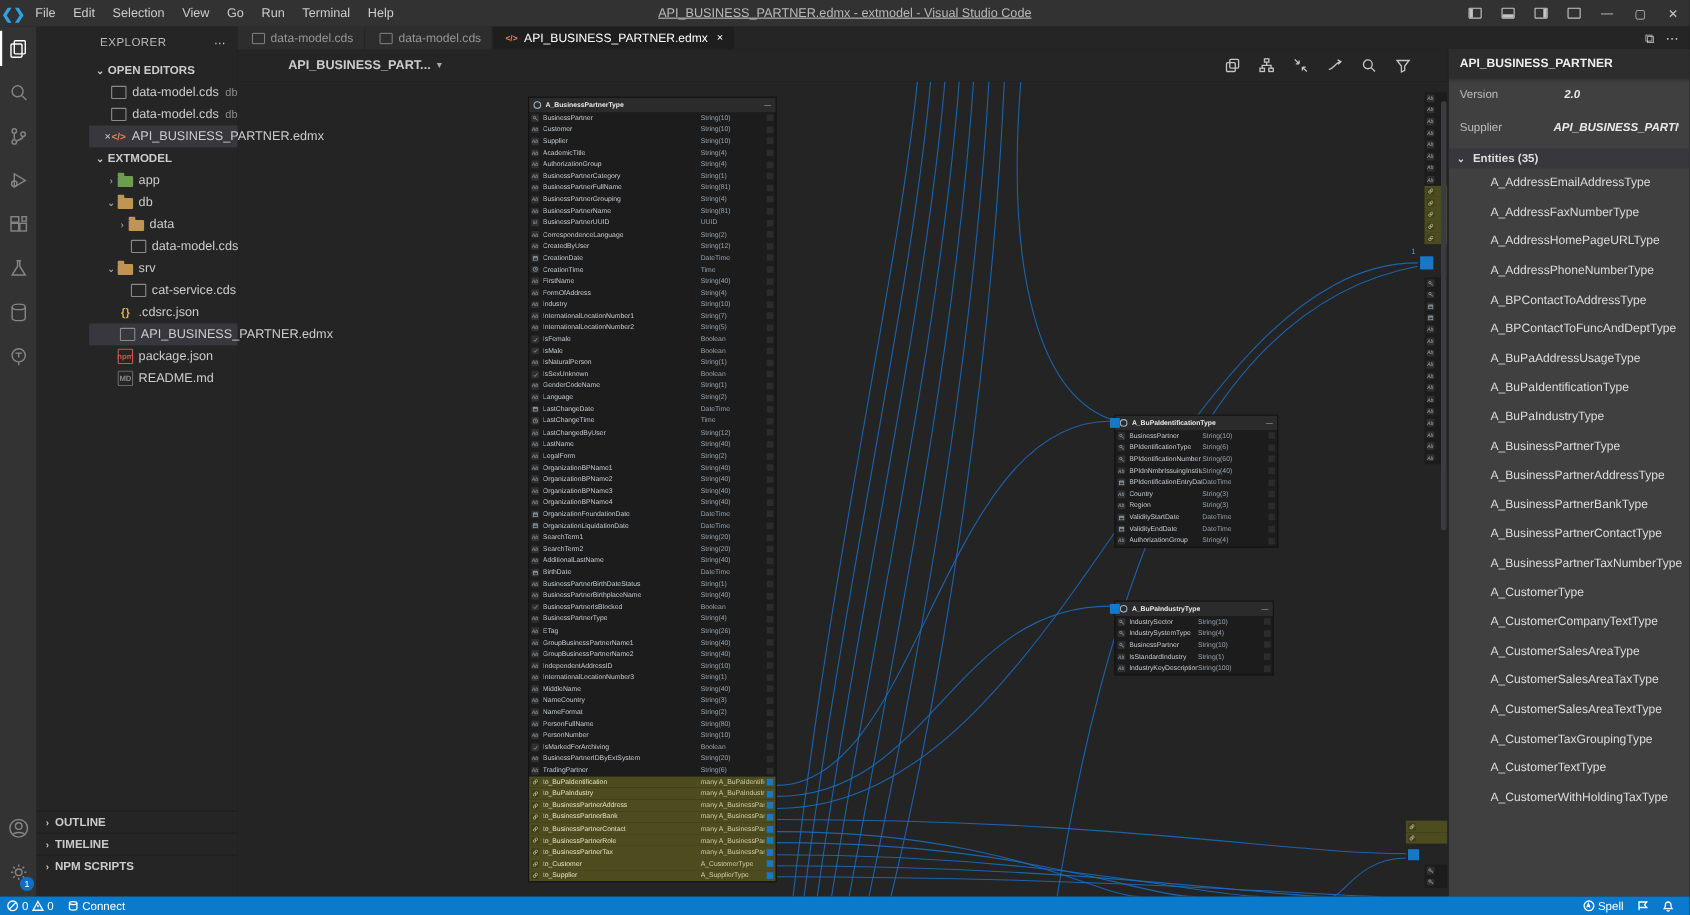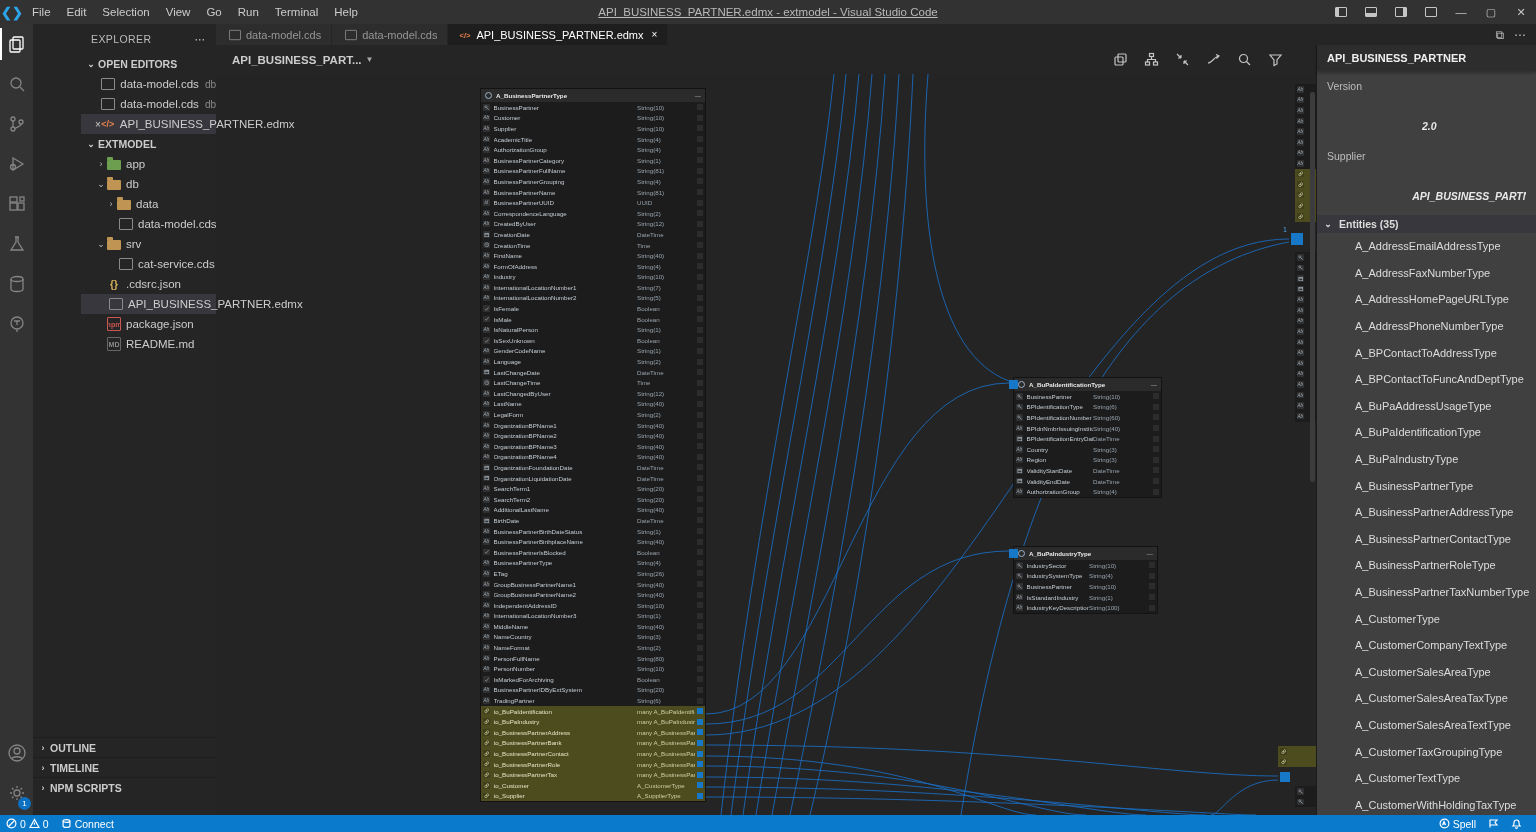--- a/index.html
+++ b/index.html
@@ -57,21 +57,21 @@
   .tab { height:21px; display:flex; align-items:center; padding:0 10px; font-size:11px; color:#969696;
     background:#2d2d2d; border-right:1px solid #252526; min-width:0; }
   .tab.active { background:#1e1e1e; color:#ffffff; }
   .tab .fi { margin-right:4px; transform:scale(.85); }
   .tab .closex { margin-left:8px; font-size:10px; }
   #tab-actions { margin-left:auto; display:flex; align-items:center; color:#c5c5c5; font-size:12px; gap:10px; padding-right:10px; }
 
   
   #dtoolbar { position:absolute; left:216px; top:45px; width:1100px; height:29px; background:#252526; z-index:25;
     display:flex; align-items:center; }
-  #breadcrumb { margin-left:16px; font-size:11.5px; color:#cccccc; font-weight:bold; display:flex; align-items:center; gap:4px; }
+  #breadcrumb { margin-left:46px; font-size:11.5px; color:#cccccc; font-weight:bold; display:flex; align-items:center; gap:4px; }
   #breadcrumb .chev { font-size:8px; color:#aaa; }
   #dtool-icons { margin-left:auto; display:flex; gap:9px; padding-right:30px; }
   .dtool-btn { width:22px; height:22px; display:flex; align-items:center; justify-content:center; border-radius:3px; color:#c5c5c5; }
   .dtool-btn svg { width:15px; height:15px; stroke:currentColor; fill:none; stroke-width:1.2; }
 
   
   #canvas { position:absolute; left:216px; top:74px; width:1100px; height:741px; background:#242425; overflow:hidden; z-index:10; }
   #wires { position:absolute; left:0; top:0; }
   .entity { position:absolute; background:#1c1c1d; border:1px solid #131314; font-size:6.2px; }
   .ent-header { height:13px; background:#2b2b2c; display:flex; align-items:center; color:#e9e9e9; font-weight:bold; padding:0 4px; position:relative; }
@@ -95,21 +95,21 @@
   .bluesq { position:absolute; background:#1878c8; }
   .bluesq .lbl { position:absolute; left:-8px; top:-7px; color:#4aa3e8; font-size:7px; }
   #canvas-scroll { position:absolute; right:1px; top:18px; width:5px; height:390px; background:#3c3c3e; border-radius:2px; }
 
   
   #rpanel { position:absolute; left:1316px; top:45px; width:220px; height:770px; background:#404040; z-index:30; border-left:1px solid #1b1b1c; }
   #rpanel-title { height:26px; background:#2d2d2e; display:flex; align-items:center; padding:0 10px;
      font-size:11px; font-weight:bold; color:#eeeeee; box-shadow:0 2px 3px rgba(0,0,0,.3); }
   .rp-field { display:flex; padding:9px 10px 9px 10px; font-size:10.5px; }
   .rp-field .lab { color:#bdbdbd; width:95px; }
-  .rp-field .val { color:#e8e8e8; font-style:italic; font-weight:bold; white-space:nowrap; overflow:hidden;margin-top:40px; }
+  .rp-field .val { color:#e8e8e8; font-style:italic; font-weight:bold; white-space:nowrap; overflow:hidden; }
   #rp-entities-header { height:18px; background:#37373d; display:flex; align-items:center; font-size:10.5px;
      font-weight:bold; color:#dddddd; margin-top:4px; }
   #rp-entities-header .chev { width:22px; text-align:center; font-size:9px; }
   .rp-item { height:26.6px; display:flex; align-items:center; padding-left:38px; font-size:11px; color:#dcdcdc; white-space:nowrap; cursor:default; }
 
   
   #statusbar { position:absolute; left:0; top:815px; width:1536px; height:17px; background:#0a7acc; color:#ffffff;
      display:flex; align-items:center; font-size:10.5px; z-index:60; }
   .sb-item { display:flex; align-items:center; gap:3px; padding:0 6px; height:17px; }
   .sb-item svg { width:11px; height:11px; stroke:#fff; fill:none; stroke-width:1.2; }
@@ -1273,22 +1273,22 @@
       <div class="rp-item">A_AddressFaxNumberType</div>
       <div class="rp-item">A_AddressHomePageURLType</div>
       <div class="rp-item">A_AddressPhoneNumberType</div>
       <div class="rp-item">A_BPContactToAddressType</div>
       <div class="rp-item">A_BPContactToFuncAndDeptType</div>
       <div class="rp-item">A_BuPaAddressUsageType</div>
       <div class="rp-item">A_BuPaIdentificationType</div>
       <div class="rp-item">A_BuPaIndustryType</div>
       <div class="rp-item">A_BusinessPartnerType</div>
       <div class="rp-item">A_BusinessPartnerAddressType</div>
+      <div class="rp-item">A_BusinessPartnerBankType</div>
       <div class="rp-item">A_BusinessPartnerContactType</div>
-      <div class="rp-item">A_BusinessPartnerRoleType</div>
       <div class="rp-item">A_BusinessPartnerTaxNumberType</div>
       <div class="rp-item">A_CustomerType</div>
       <div class="rp-item">A_CustomerCompanyTextType</div>
       <div class="rp-item">A_CustomerSalesAreaType</div>
       <div class="rp-item">A_CustomerSalesAreaTaxType</div>
       <div class="rp-item">A_CustomerSalesAreaTextType</div>
       <div class="rp-item">A_CustomerTaxGroupingType</div>
       <div class="rp-item">A_CustomerTextType</div>
       <div class="rp-item">A_CustomerWithHoldingTaxType</div>
     </div>

